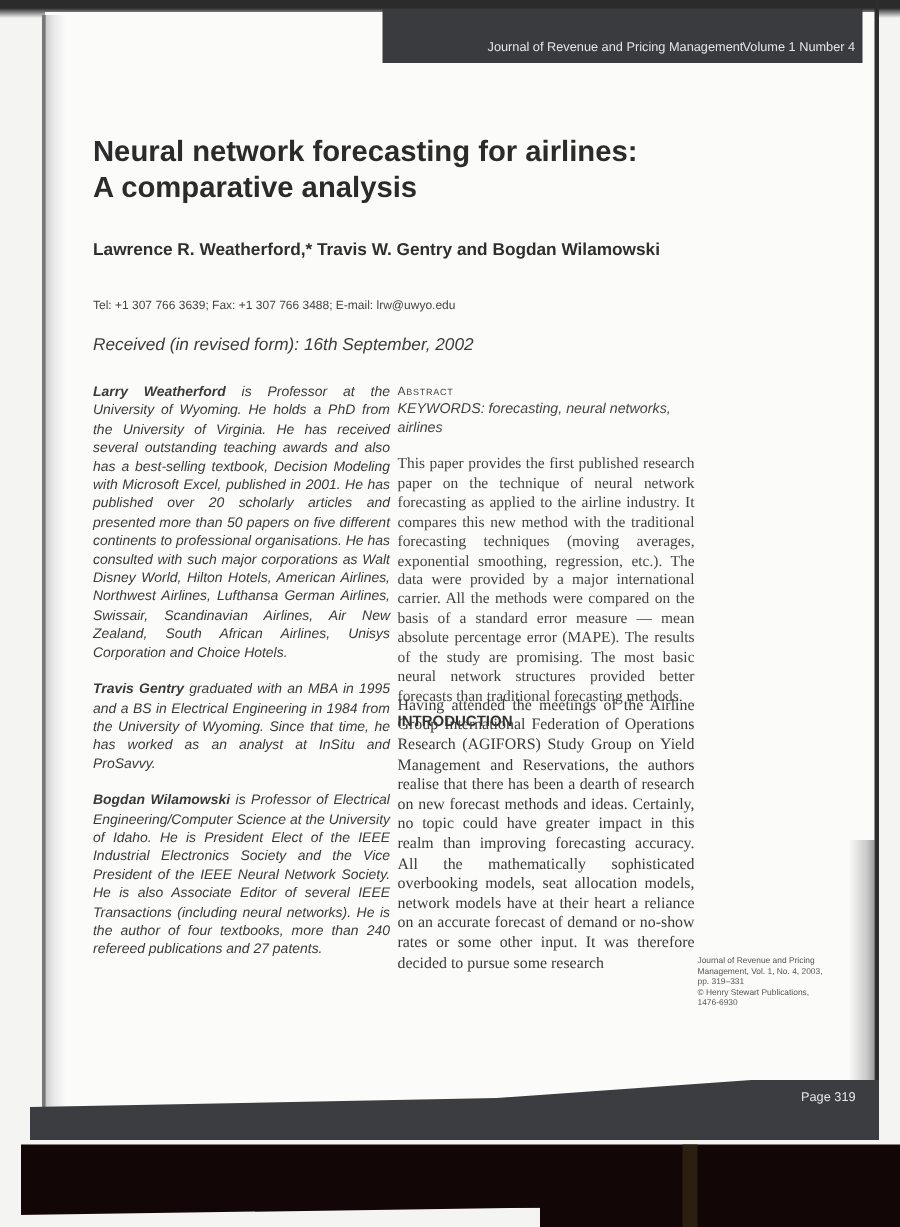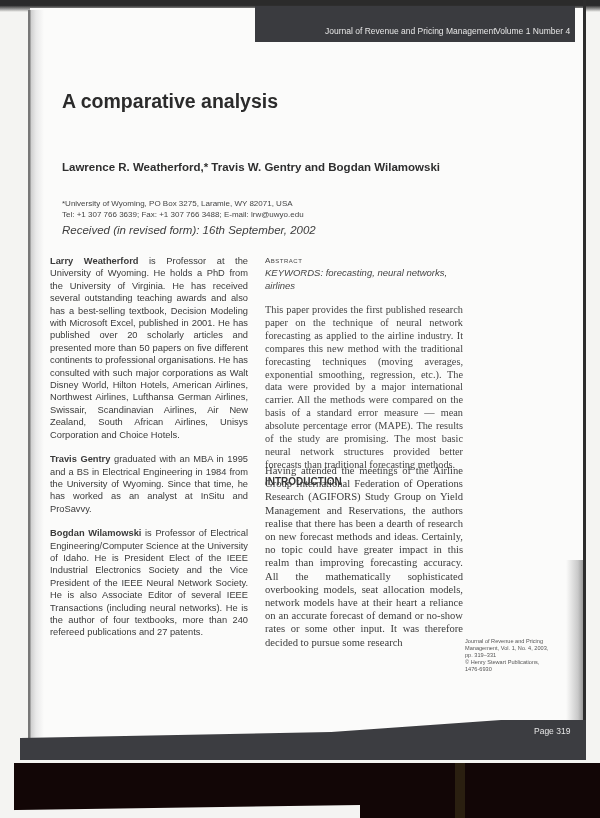--- a/index.html
+++ b/index.html
@@ -51,22 +51,22 @@
   }
   .received {
     position:absolute; left:62px; top:176px; font-size:11.5px; font-style:italic;
     color:#3d3d3d; white-space:nowrap;margin-top:48px;
   }
   .affil {
     position:absolute; left:62px; top:198px; font-size:8px; line-height:11px; color:#444;
     white-space:nowrap;
   }
   .bio-col {
-    position:absolute; left:50px; top:255px; width:198px;
-    font-size:9.3px; line-height:12.4px; color:#3a3a3a;
+    position:absolute; left:62px; top:255px; width:198px;
+    font-size:9.3px; line-height:12.4px; font-style:italic; color:#3a3a3a;
     text-align:justify;
   }
   .bio-col p { margin:0 0 12px 0; }
   .bio-col b { font-weight:bold; }
   .abs-label {
     position:absolute; left:265px; top:256px; font-size:8px; letter-spacing:0.5px;
     color:#444; font-variant:small-caps;
   }
   .keywords {
     position:absolute; left:265px; top:267px; width:198px;
@@ -119,27 +119,27 @@
 <div class="page"></div>
 <div class="left-shadow"></div>
 <div class="right-shadow"></div>
 <div class="right-border"></div>
 
 <div class="header-band"></div>
 <div class="header-text">Journal of Revenue and Pricing Management</div>
 <div class="header-vol">Volume 1  Number 4</div>
 
 <div class="title">
+  <div>Neural network forecasting for airlines:</div>
   <div>A comparative analysis</div>
 </div>
 
 <div class="authors">Lawrence R. Weatherford,* Travis W. Gentry and Bogdan Wilamowski</div>
 <div class="received">Received (in revised form): 16th September, 2002</div>
 <div class="affil">
-  <div>*University of Wyoming, PO Box 3275, Laramie, WY 82071, USA</div>
   <div>Tel: +1 307 766 3639; Fax: +1 307 766 3488; E-mail: lrw@uwyo.edu</div>
 </div>
 
 <div class="bio-col">
   <p><b>Larry Weatherford</b><span> is Professor at the University of Wyoming. He holds a PhD from the University of Virginia. He has received several outstanding teaching awards and also has a best-selling textbook, Decision Modeling with Microsoft Excel, published in 2001. He has published over 20 scholarly articles and presented more than 50 papers on five different continents to professional organisations. He has consulted with such major corporations as Walt Disney World, Hilton Hotels, American Airlines, Northwest Airlines, Lufthansa German Airlines, Swissair, Scandinavian Airlines, Air New Zealand, South African Airlines, Unisys Corporation and Choice Hotels.</span></p>
   <p><b>Travis Gentry</b><span> graduated with an MBA in 1995 and a BS in Electrical Engineering in 1984 from the University of Wyoming. Since that time, he has worked as an analyst at InSitu and ProSavvy.</span></p>
   <p><b>Bogdan Wilamowski</b><span> is Professor of Electrical Engineering/Computer Science at the University of Idaho. He is President Elect of the IEEE Industrial Electronics Society and the Vice President of the IEEE Neural Network Society. He is also Associate Editor of several IEEE Transactions (including neural networks). He is the author of four textbooks, more than 240 refereed publications and 27 patents.</span></p>
 </div>
 
 <div class="abs-label">Abstract</div>

